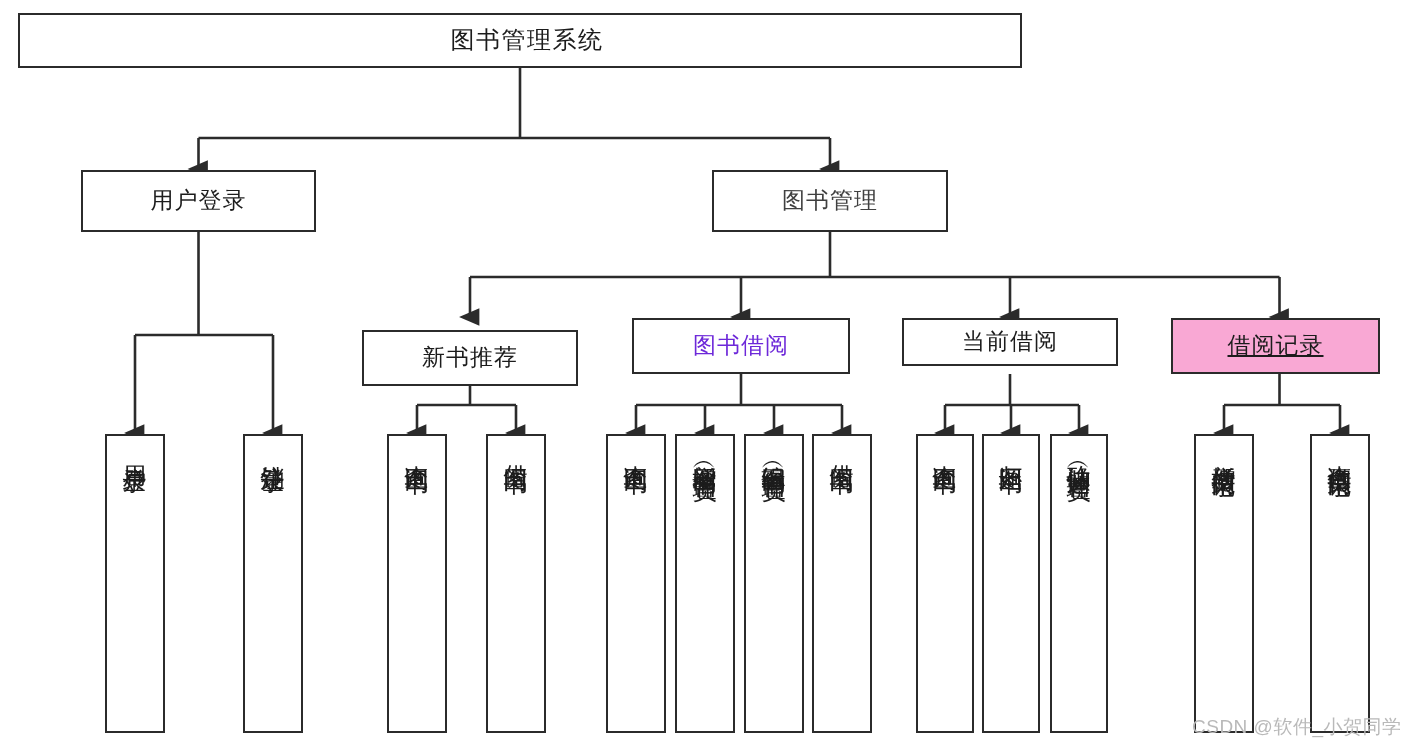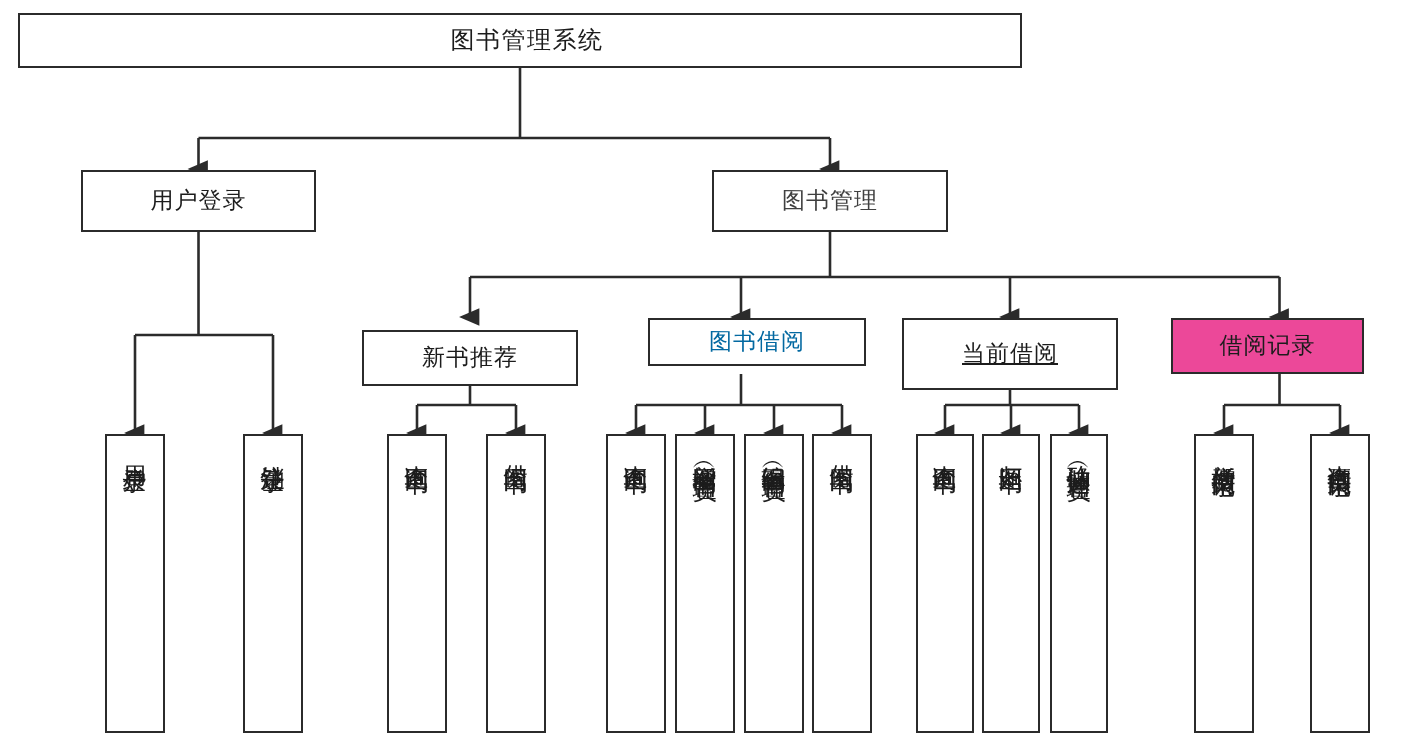--- a/index.html
+++ b/index.html
@@ -126,27 +126,27 @@
       </div>
       <div class="node horiz" style="left: 81px; top: 170px; width: 235px; height: 62px; border-color: rgb(43, 43, 43); background: rgb(255, 255, 255); color: rgb(28, 28, 28);">
         <span class="node-label">用户登录</span>
       </div>
       <div class="node horiz" style="left: 712px; top: 170px; width: 236px; height: 62px; border-color: rgb(43, 43, 43); background: rgb(255, 255, 255); color: #404040;">
         <span class="node-label">图书管理</span>
       </div>
       <div class="node horiz" style="left: 362px; top: 330px; width: 216px; height: 56px; border-color: rgb(43, 43, 43); background: rgb(255, 255, 255); color: rgb(28, 28, 28);">
         <span class="node-label">新书推荐</span>
       </div>
-      <div class="node horiz" style="left: 632px; top: 318px; width: 218px; height: 48px; border-color: rgb(43, 43, 43); background: rgb(255, 255, 255); color: #0369a1; margin-left: 16px;">
+      <div class="node horiz" style="left: 632px; top: 318px; width: 218px; height: 56px; border-color: rgb(43, 43, 43); background: rgb(255, 255, 255); color: #6d28d9;">
         <span class="node-label">图书借阅</span>
       </div>
-      <div class="node horiz" style="left: 902px; top: 318px; width: 216px; height: 72px; border-color: rgb(43, 43, 43); background: rgb(255, 255, 255); color: rgb(28, 28, 28); text-decoration: underline;">
+      <div class="node horiz" style="left: 902px; top: 318px; width: 216px; height: 48px; border-color: rgb(43, 43, 43); background: rgb(255, 255, 255); color: rgb(28, 28, 28);">
         <span class="node-label">当前借阅</span>
       </div>
-      <div class="node horiz" style="left: 1171px; top: 318px; width: 193px; height: 56px; border-color: rgb(43, 43, 43); background: #ec4899; color: rgb(28, 28, 28);">
+      <div class="node horiz" style="left: 1171px; top: 318px; width: 209px; height: 56px; border-color: rgb(43, 43, 43); background: #f9a8d4; color: rgb(28, 28, 28); text-decoration: underline;">
         <span class="node-label">借阅记录</span>
       </div>
       <div class="node vert" style="left: 105px; top: 434px; width: 60px; height: 299px; border-color: rgb(43, 43, 43); background: rgb(255, 255, 255); color: rgb(28, 28, 28);">
         <span class="node-label">用户登录</span>
       </div>
       <div class="node vert" style="left: 243px; top: 434px; width: 60px; height: 299px; border-color: rgb(43, 43, 43); background: rgb(255, 255, 255); color: rgb(28, 28, 28);">
         <span class="node-label">注销登录</span>
       </div>
       <div class="node vert" style="left: 387px; top: 434px; width: 60px; height: 299px; border-color: rgb(43, 43, 43); background: rgb(255, 255, 255); color: rgb(28, 28, 28);">
         <span class="node-label">查询图书</span>
@@ -176,13 +176,14 @@
         <span class="node-label">确认归还（管理员）</span>
       </div>
       <div class="node vert" style="left: 1194px; top: 434px; width: 60px; height: 299px; border-color: rgb(43, 43, 43); background: rgb(255, 255, 255); color: rgb(28, 28, 28);">
         <span class="node-label">新增借阅记录</span>
       </div>
       <div class="node vert" style="left: 1310px; top: 434px; width: 60px; height: 299px; border-color: rgb(43, 43, 43); background: rgb(255, 255, 255); color: rgb(28, 28, 28);">
         <span class="node-label">查询借阅记录</span>
       </div>
     </div>
 
+  <div class="watermark" style="left: 1192px; top: 714px; color: rgb(185, 185, 185);">CSDN @软件_小贺同学</div>
 </div>
 
 </body></html>

